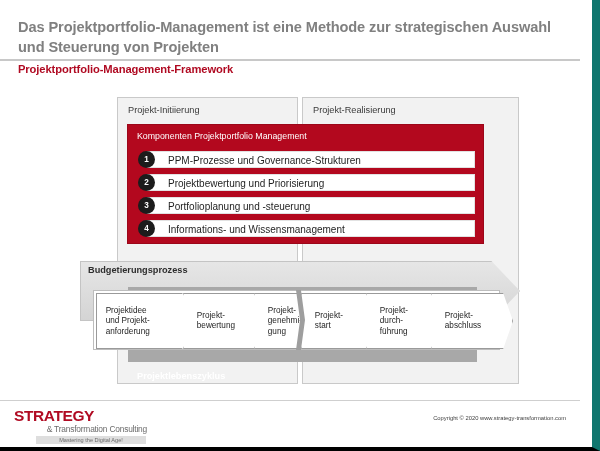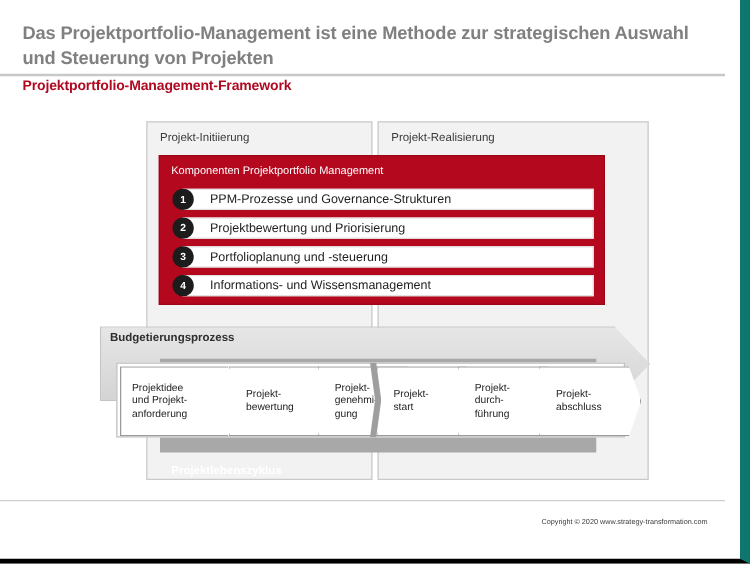--- a/index.html
+++ b/index.html
@@ -334,15 +334,20 @@
 führung</span>
     </div>
     <div class="chev" style="left:337px; width:82px;">
       <span class="chev-text">Projekt-
 abschluss</span>
     </div>
   </div>
   <div class="group-divider"></div>
 
   <div class="footer-rule"></div>
+  <div class="logo">
+    <div class="logo-main">STRATEGY</div>
+    <div class="logo-sub">&amp; Transformation Consulting</div>
+    <div class="logo-tag">Mastering the Digital Age!</div>
+  </div>
   <div class="copyright">Copyright © 2020 www.strategy-transformation.com</div>
 
 </div>
 
 </body></html>

